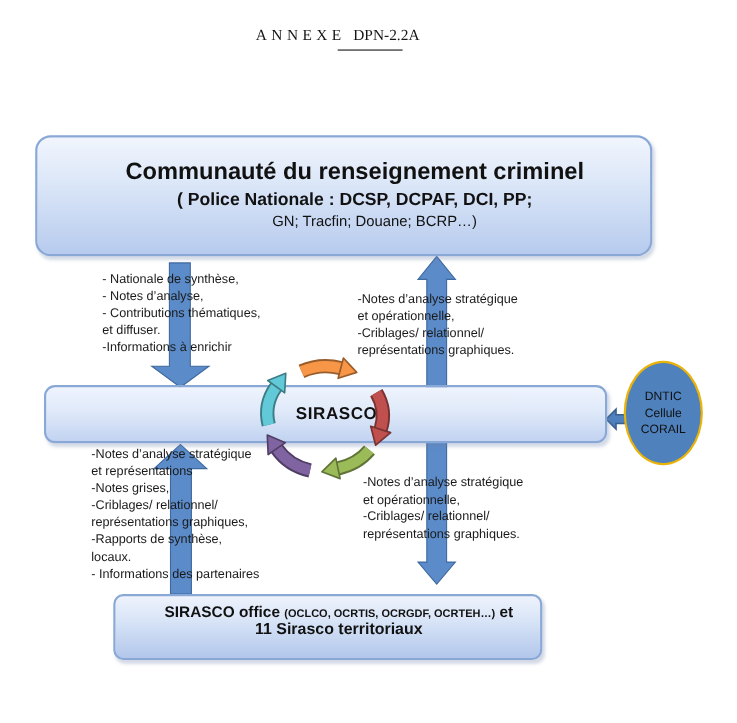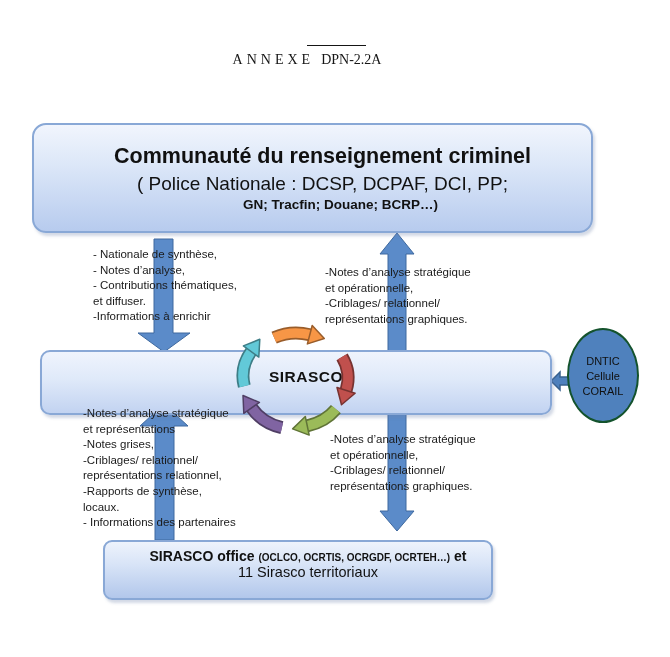--- a/index.html
+++ b/index.html
@@ -3,59 +3,59 @@
 <meta charset="utf-8">
 <style>
   html,body{margin:0;padding:0;background:#ffffff;}
   .page{
     position:relative; width:670px; height:657px; background:#ffffff;
     font-family:"Liberation Sans", sans-serif; color:#1b1b1b; overflow:hidden;
   }
   
   .annexe{
     position:absolute; left:0; top:25px; width:614px; text-align:center;
-    font-family:"Liberation Serif", serif; font-size:14px; color:#151515;margin-top:27px;
+    font-family:"Liberation Serif", serif; font-size:14px; color:#151515;
   }
   .annexe .sp{letter-spacing:4px;}
   .annexe-underline{
     position:absolute; left:307px; top:45px; width:59px; height:0;
     border-bottom:1.6px solid #151515;
   }
   
   .layer-under{position:absolute; left:0; top:0; z-index:1;}
   .layer-over{position:absolute; left:0; top:0; z-index:6; pointer-events:none;}
   
   .bubble{
     position:absolute; z-index:2; box-sizing:border-box;
     border:2px solid #89a8d6; border-radius:14px;
     background:linear-gradient(180deg,#f1f5fd 0%, #dce7f8 38%, #b7cbee 100%);
     box-shadow:2px 3px 3px rgba(110,130,170,0.30);
     text-align:center;
     padding-left:20px;
   }
   .top-box{left:32px; top:123px; width:561px; height:110px;}
   .top-box .t1{margin-top:19px; font-size:21.5px; font-weight:bold; color:#111;}
-  .top-box .t2{margin-top:4px; font-size:19px; font-weight:normal; color:#111;}
-  .top-box .t3{margin-top:2px; font-size:13.5px; font-weight:bold; color:#111;margin-left:36px;}
+  .top-box .t2{margin-top:4px; font-size:16px; font-weight:bold; color:#111;}
+  .top-box .t3{margin-top:2px; font-size:13.5px; font-weight:normal; color:#111;margin-left:36px;}
   .center-box{
-    left:40px; top:350px; width:512px; height:65px; border-radius:10px;
+    left:40px; top:350px; width:512px; height:53px; border-radius:10px;
     background:linear-gradient(180deg,#eff4fd 0%, #dfe9f9 45%, #c2d3f1 100%);
   }
   .center-box .t1{margin-top:16px; font-size:15.5px; font-weight:bold; letter-spacing:0.5px; color:#111;}
   .bottom-box{
     left:103px; top:540px; width:390px; height:60px; border-radius:9px;
     background:linear-gradient(180deg,#eef3fc 0%, #d8e4f7 40%, #b2c7eb 100%);
   }
   .bottom-box .l1{margin-top:6px; font-size:14px; font-weight:bold; color:#111;}
   .bottom-box .l1 .small{font-size:10px;}
-  .bottom-box .l2{font-size:14.5px; font-weight:normal; color:#111;text-align:center;}
+  .bottom-box .l2{font-size:14.5px; font-weight:bold; color:#111;text-align:center;}
   
   .side-node{
     position:absolute; z-index:2; left:567px; top:328px; width:72px; height:95px;
-    background:#4f81bd; border:2px solid #14532d; border-radius:50%;
+    background:#4f81bd; border:2px solid #eab308; border-radius:50%;
     box-sizing:border-box; text-align:center; font-size:11px; line-height:15px;
     color:#101010; padding-top:24px;
   }
   
   .tblock{position:absolute; z-index:3; font-size:11.5px; line-height:15.6px; color:#1a1a1a; white-space:nowrap;}
   .tb-ul{left:93px;  top:247px;}
   .tb-ur{left:325px; top:265px;}
   .tb-ll{left:83px;  top:406px;}
   .tb-lr{left:330px; top:432px;}
 </style>
@@ -110,21 +110,21 @@
     <div>et opérationnelle,</div>
     <div>-Criblages/ relationnel/</div>
     <div>représentations graphiques.</div>
   </div>
 
   <div class="tblock tb-ll">
     <div>-Notes d’analyse  stratégique</div>
     <div>et représentations</div>
     <div>-Notes grises,</div>
     <div>-Criblages/ relationnel/</div>
-    <div>représentations relationnel,</div>
+    <div>représentations graphiques,</div>
     <div>-Rapports de synthèse,</div>
     <div>locaux.</div>
     <div>- Informations des partenaires</div>
   </div>
 
   <div class="tblock tb-lr">
     <div>-Notes d’analyse  stratégique</div>
     <div>et opérationnelle,</div>
     <div>-Criblages/ relationnel/</div>
     <div>représentations graphiques.</div>

